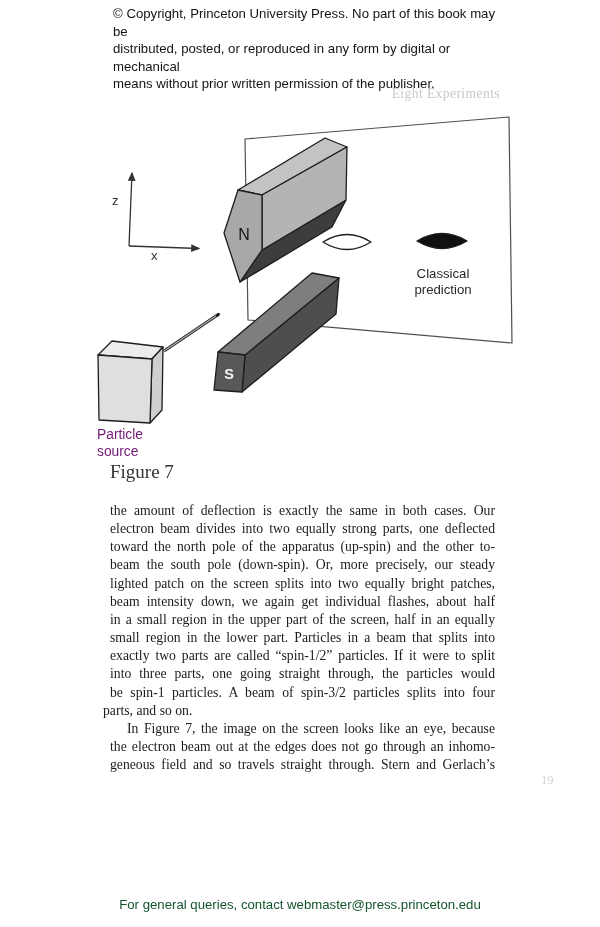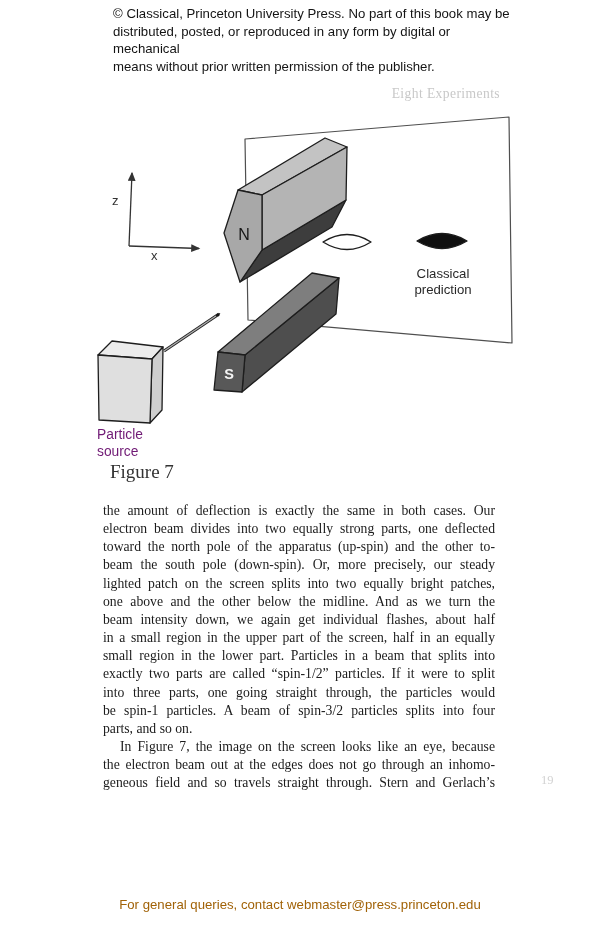--- a/index.html
+++ b/index.html
@@ -20,34 +20,34 @@
   .soft{filter:blur(0.5px);}
   .classical-label{position:absolute;left:383px;top:266px;width:120px;text-align:center;
                    font-family:"Liberation Sans", sans-serif;font-size:13.2px;line-height:15.6px;color:#292929;}
   .source-label{position:absolute;left:97px;top:426px;
                 font-family:"Liberation Sans", sans-serif;font-size:13.8px;line-height:17.4px;color:#701a75;}
   .figure-caption{position:absolute;left:110px;top:461px;
                   font-family:"Liberation Serif", serif;font-size:19px;color:#333;}
   .body-text{position:absolute;left:103px;top:502px;width:392px;
              font-size:13.7px;line-height:18.15px;color:#1b1b1b;}
   .bline{white-space:nowrap;}
-  .bline.just{white-space:normal;text-align:justify;text-align-last:justify;}
+  .bline.just{white-space:normal;text-align:justify;text-align-last:justify;margin-left:7px;}
   .bline.indent{padding-left:17px;}
   .page-number{position:absolute;left:541px;top:773px;
                font-family:Liberation Serif, serif;font-size:12.5px;color:#d2d2d2;}
   .footer{position:absolute;left:0;top:897px;width:600px;text-align:center;
-          font-family:"Liberation Sans", sans-serif;font-size:13.2px;color:#a16207;}
+          font-family:"Liberation Sans", sans-serif;font-size:13.2px;color:#14532d;}
 </style>
 </head>
 <body>
 
 <div class="page">
 
   <div class="copyright">
-    <div>© Classical, Princeton University Press. No part of this book may be</div>
+    <div>© Copyright, Princeton University Press. No part of this book may be</div>
     <div>distributed, posted, or reproduced in any form by digital or mechanical</div>
     <div>means without prior written permission of the publisher.</div>
   </div>
 
   <div class="running-head">Eight Experiments</div>
 
   <svg class="fig-svg" viewBox="0 0 600 490" xmlns="http://www.w3.org/2000/svg">
     <defs>
       <marker id="mAxis" orient="auto" markerWidth="9" markerHeight="8" refX="6" refY="3">
         <path d="M0,0 L7,3 L0,6 Z" fill="#333"></path>
@@ -107,21 +107,20 @@
   </div>
 
   <div class="figure-caption">Figure 7</div>
 
   <div class="body-text">
     <div class="bline just">the amount of deflection is exactly the same in both cases. Our</div>
     <div class="bline just">electron beam divides into two equally strong parts, one deflected</div>
     <div class="bline just">toward the north pole of the apparatus (up-spin) and the other to-</div>
     <div class="bline just">beam the south pole (down-spin). Or, more precisely, our steady</div>
     <div class="bline just">lighted patch on the screen splits into two equally bright patches,</div>
-    <div class="bline just">one above and the other below the midline. And as we turn the</div>
     <div class="bline just">beam intensity down, we again get individual flashes, about half</div>
     <div class="bline just">in a small region in the upper part of the screen, half in an equally</div>
     <div class="bline just">small region in the lower part. Particles in a beam that splits into</div>
     <div class="bline just">exactly two parts are called “spin-1/2” particles. If it were to split</div>
     <div class="bline just">into three parts, one going straight through, the particles would</div>
     <div class="bline just">be spin-1 particles. A beam of spin-3/2 particles splits into four</div>
     <div class="bline">parts, and so on.</div>
     <div class="bline just indent">In Figure 7, the image on the screen looks like an eye, because</div>
     <div class="bline just">the electron beam out at the edges does not go through an inhomo-</div>
     <div class="bline just">geneous field and so travels straight through. Stern and Gerlach’s</div>

